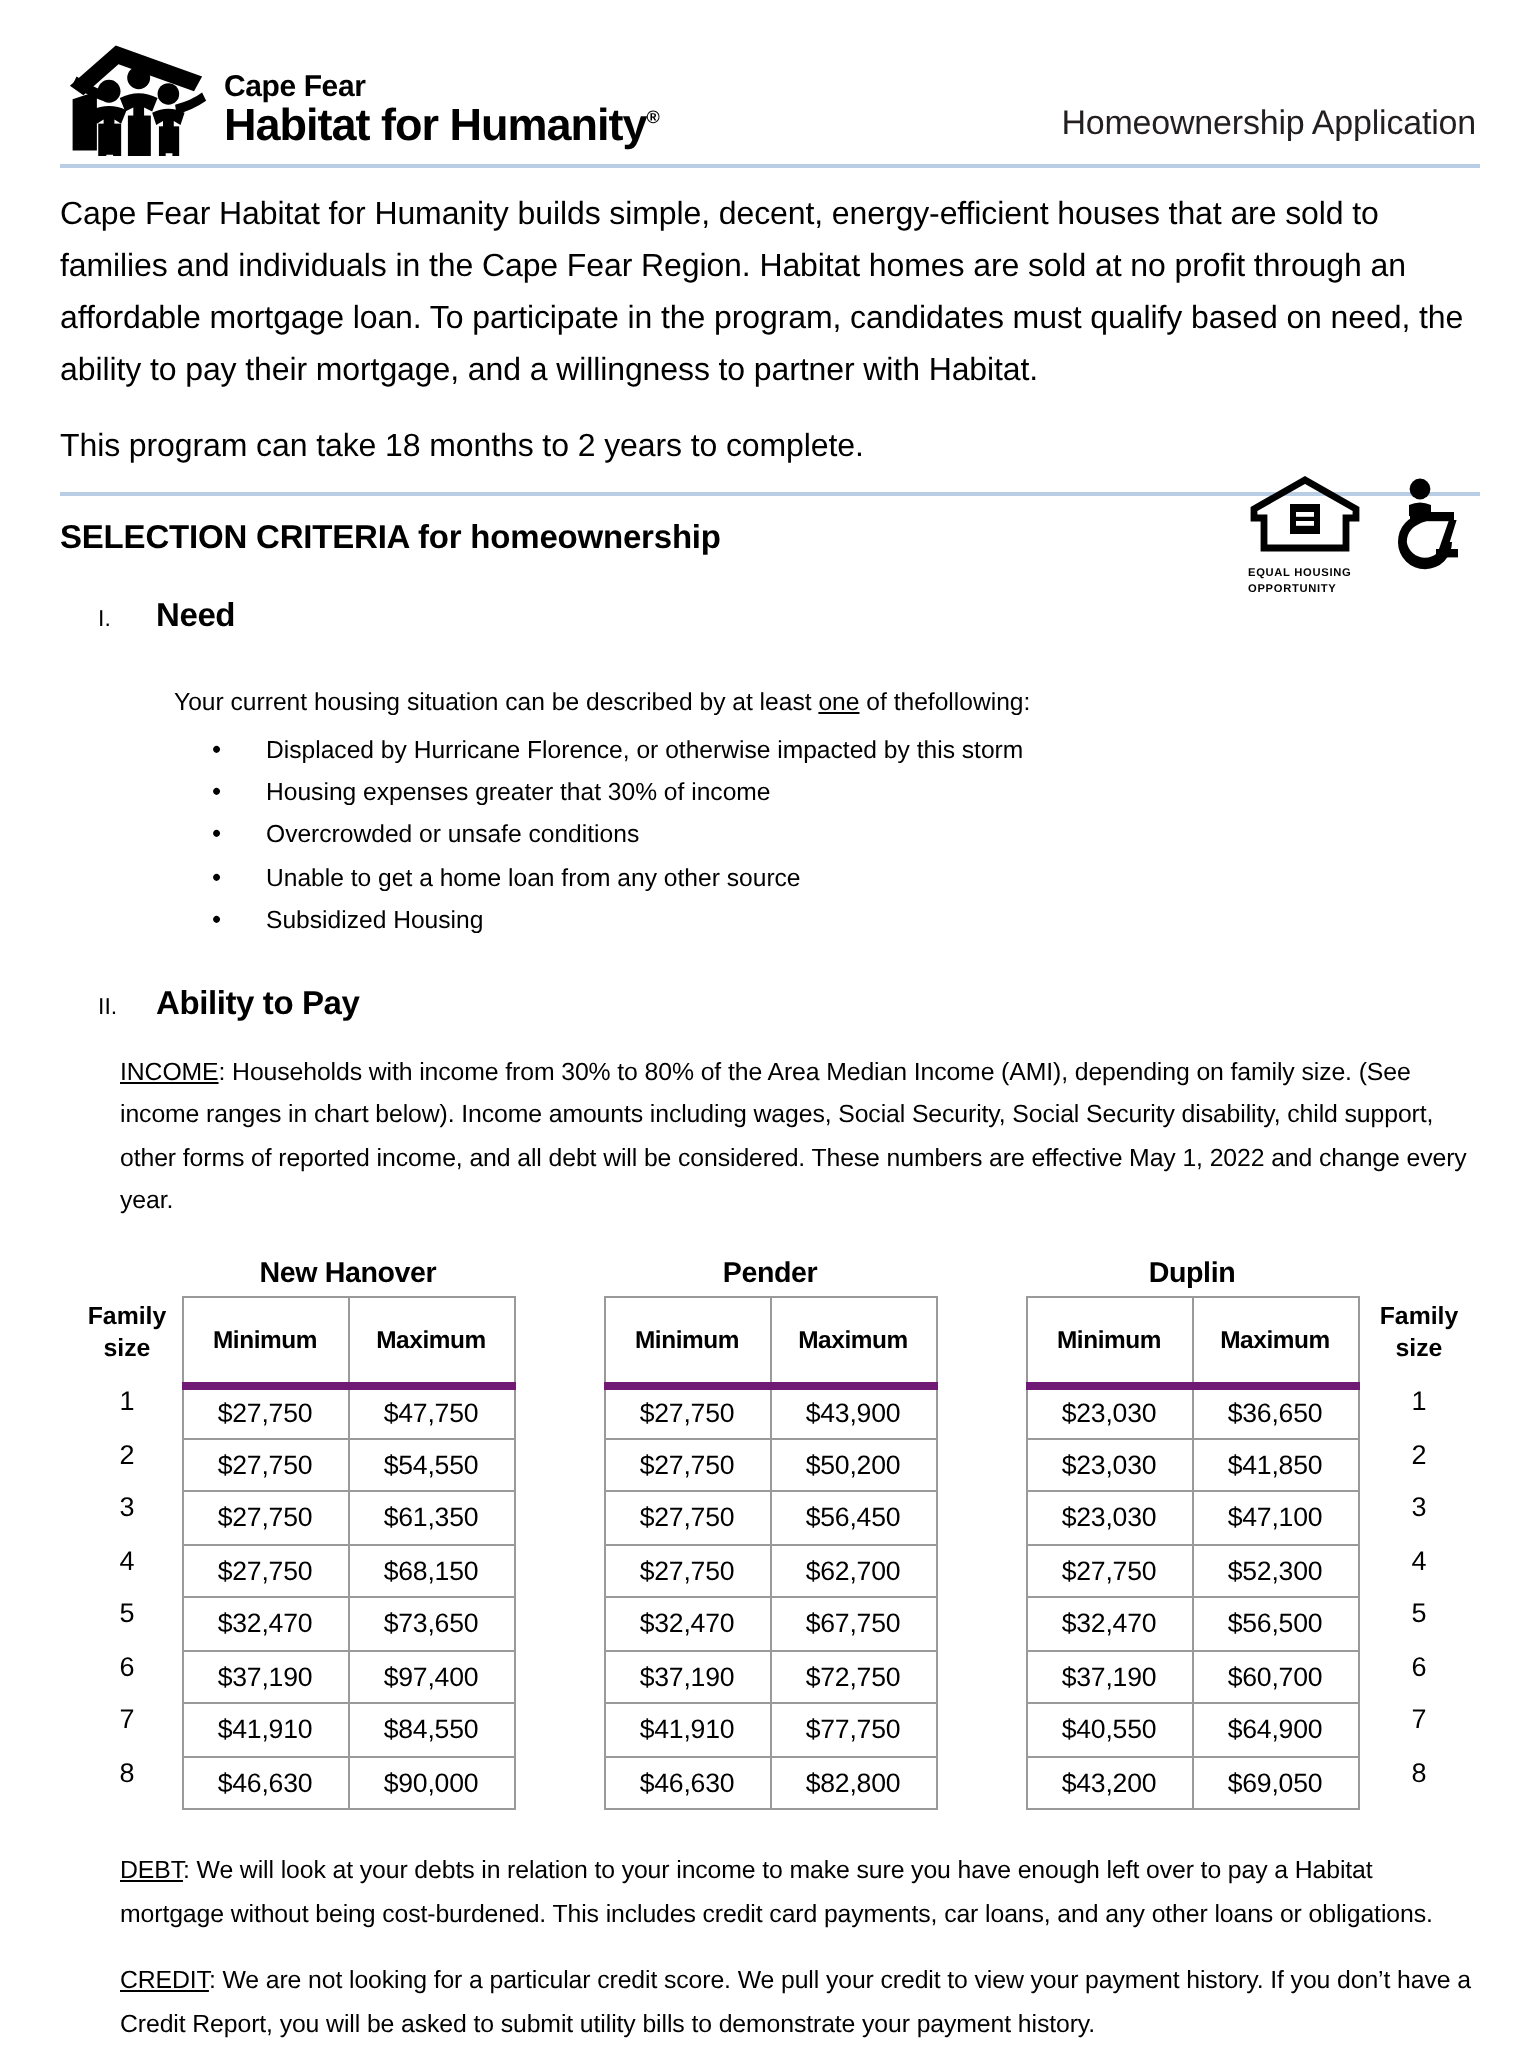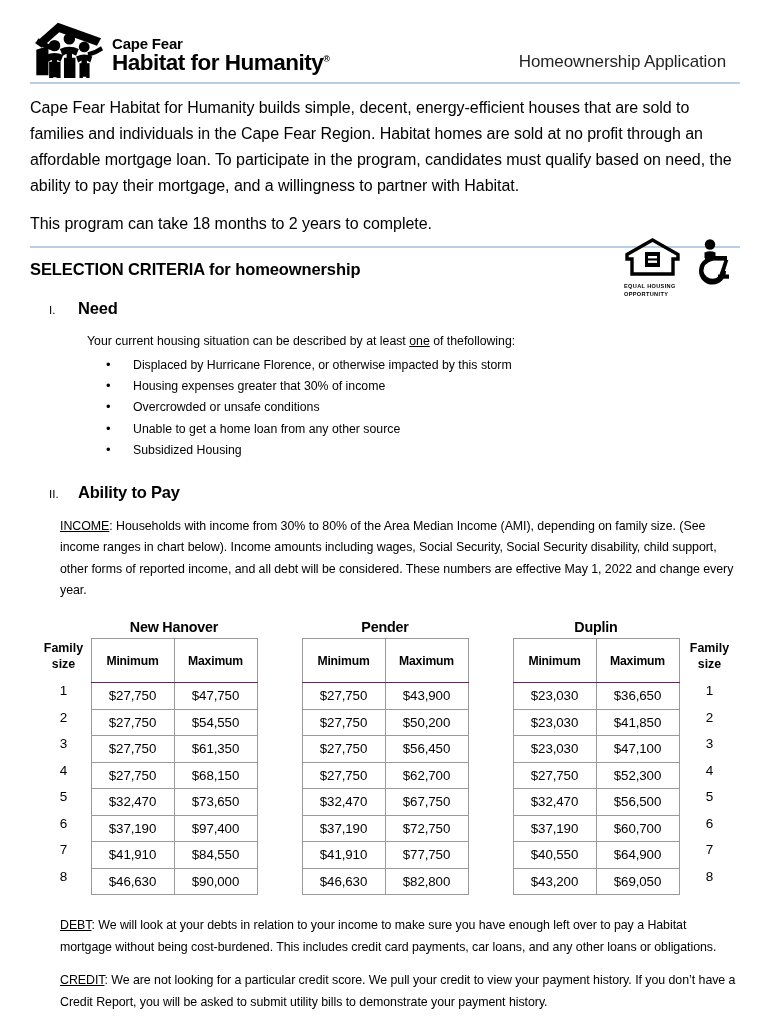--- a/index.html
+++ b/index.html
@@ -54,21 +54,21 @@
     font-size: 22.5px;
     font-weight: bold;
     letter-spacing: -0.5px;
     line-height: 1.1;
     white-space: nowrap;
   }
   .logo-line2 sup { font-size: 9px; vertical-align: super; }
 
   .header-title {
     position: absolute;
-    right: 14px;
+    right: 2px;
     bottom: 6px;
     font-size: 17px;
     color: #231f20;
     letter-spacing: -0.1px;
     white-space: nowrap;
   }
 
   .rule {
     height: 2px;
     background: #b9cde5;
@@ -107,21 +107,21 @@
     flex: 0 0 auto;
   }
   .numbered .head {
     font-size: 16.5px;
     font-weight: bold;
     letter-spacing: -0.2px;
   }
 
   .sub-block {
     margin-left: 57px;
-    margin-top: 14px;
+    margin-top: 24px;
     font-size: 12.3px;
     line-height: 1.6;
   }
   .lead-in { margin: 0; }
   .lead-in u { text-decoration: underline; }
 
   ul.bullets {
     list-style: none;
     margin: 4px 0 0 0;
     padding: 0;
@@ -220,21 +220,21 @@
     font-size: 12.2px;
     font-weight: bold;
     letter-spacing: -0.2px;
   }
   table.income td {
     height: 26.5px;
     font-size: 13.3px;
     letter-spacing: -0.1px;
     padding: 0;
   }
-  table.income thead tr th { border-bottom: 1px solid #701a75; }
+  table.income thead tr th { border-bottom: 4px solid #701a75; }
 
   .bottom-notes {
     margin-top: 20px;
     margin-left: 30px;
     font-size: 12.4px;
     line-height: 1.74;
     letter-spacing: -0.05px;
   }
   .bottom-notes p { margin: 0 0 12px 0; }
   .bottom-notes p:last-child { margin: 0; }

